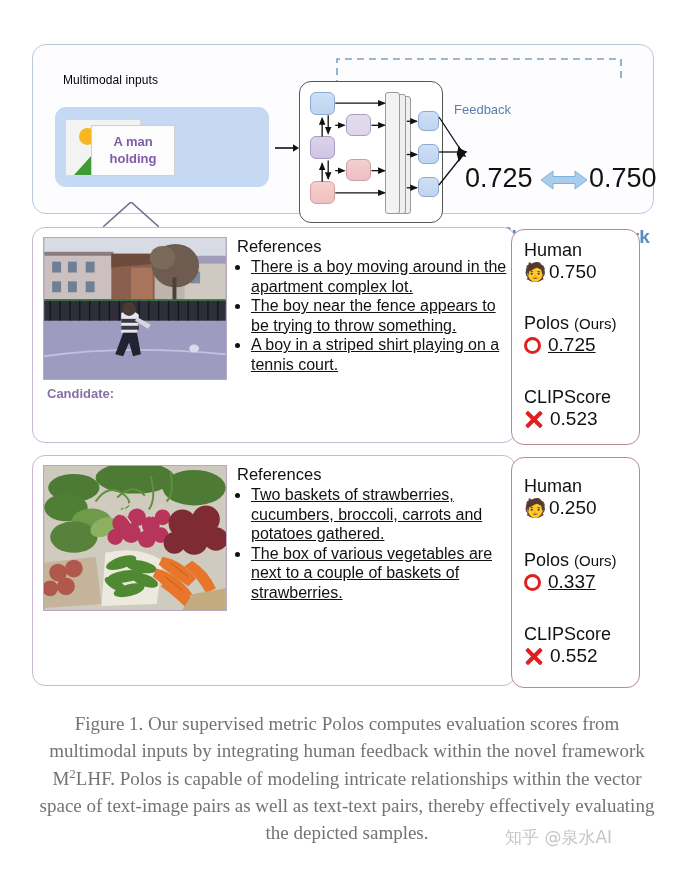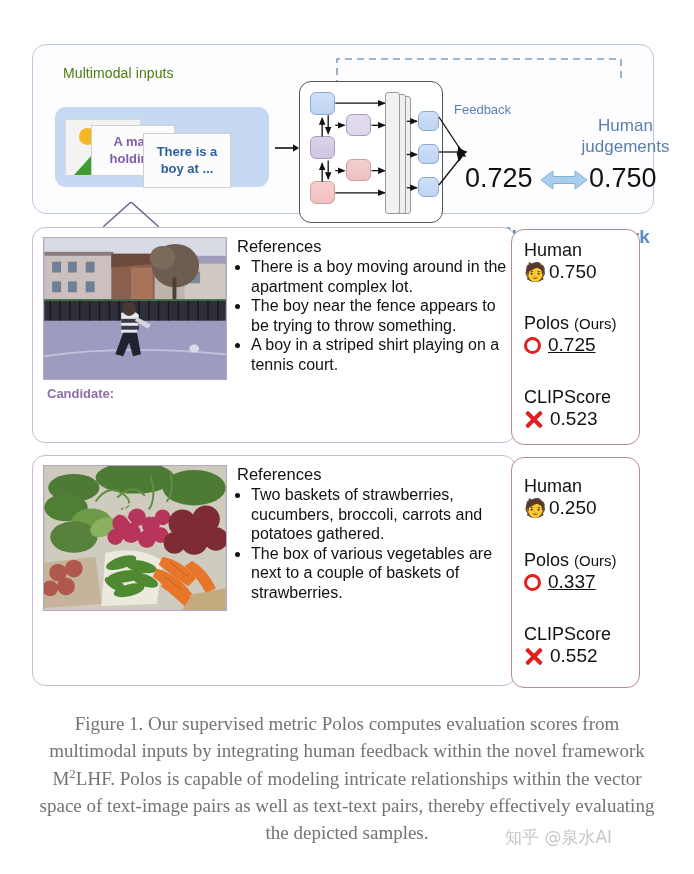--- a/index.html
+++ b/index.html
@@ -24,23 +24,23 @@
     height: 170px;
     border: 1.6px solid #b9c8e0;
     border-radius: 14px;
     background: #fdfdff;
     box-sizing: border-box;
   }
 
   #multimodal-inputs-title {
     position: absolute;
     left: 30px;
-    top: 20px;
-    font-size: 14px;
-    color: #4d7c0f;
+    top: 28px;
+    font-size: 12px;
+    color: #000000;
     letter-spacing: 0.1px;
     white-space: nowrap;
   }
 
   #inputs-box {
     position: absolute;
     left: 22px;
     top: 62px;
     width: 214px;
     height: 80px;
@@ -276,21 +276,21 @@
     font-size: 16.5px;
     line-height: 1.35;
     margin: 0 0 0 4px;
   }
   .refs-list {
     margin: 0;
     padding-left: 18px;
     font-size: 16px;
     line-height: 1.22;
   }
-  .refs-list li { margin-bottom: 0px; }
+  .refs-list li { margin-bottom: 0px; text-decoration: underline; }
 
   .candidate-block {
     position: absolute;
     left: 14px;
     color: #8b6fa8;
     font-weight: bold;
     font-size: 13px;
     line-height: 1.3;
   }
   .candidate-block .cand-text {
@@ -384,21 +384,20 @@
 
   <div id="multimodal-inputs-title">Multimodal inputs</div>
 
   <div id="inputs-box">
     <div class="img-thumb">
       <div class="sun"></div>
       <div class="mtn"></div>
       <div class="mtn2"></div>
     </div>
     <div class="text-card" id="text-card-1">A man holding</div>
-    <div class="text-card" id="text-card-2">There is a boy at ...</div>
   </div>
 
   <svg id="arrow-in" viewBox="0 0 24 10">
     <line x1="0" y1="5" x2="18" y2="5" stroke="#111" stroke-width="1.6"></line>
     <polygon points="18,1.2 24,5 18,8.8" fill="#111"></polygon>
   </svg>
 
   <svg style="position:absolute;left:296px;top:6px;width:300px;height:42px;" viewBox="0 0 300 42">
     <path d="M 8 36 L 8 8 L 292 8 L 292 30" fill="none" stroke="#7d9ec4" stroke-width="1.6" stroke-dasharray="7 5"></path>
     <polygon points="3.6,30 12.4,30 8,39" fill="#4a7fb5"></polygon>
@@ -450,21 +449,20 @@
       <line x1="2" y1="10" x2="25" y2="45"></line>
       <polygon points="22,40 28,49 20.5,47.5" fill="#111"></polygon>
       <line x1="2" y1="45" x2="25" y2="45"></line>
       <polygon points="22,41.8 29,45 22,48.2" fill="#111"></polygon>
       <line x1="2" y1="78" x2="25" y2="49"></line>
       <polygon points="22,53.5 28.5,45 20.5,46.5" fill="#111"></polygon>
     </g>
   </svg>
 
   <div id="feedback-label">Feedback</div>
-  <div id="human-judgements-label">Human judgements</div>
 
   <div id="score-model">0.725</div>
 
   <svg id="double-arrow" viewBox="0 0 46 22">
     <polygon points="0,11 12,2 12,7.5 34,7.5 34,2 46,11 34,20 34,14.5 12,14.5 12,20" fill="#a9cdea" stroke="#7fb2da" stroke-width="1"></polygon>
   </svg>
 
   <div id="score-human">0.750</div>
 
   <div id="m2lhf-label"><span>M</span><sup>2</sup><span>LHF framework</span></div>

